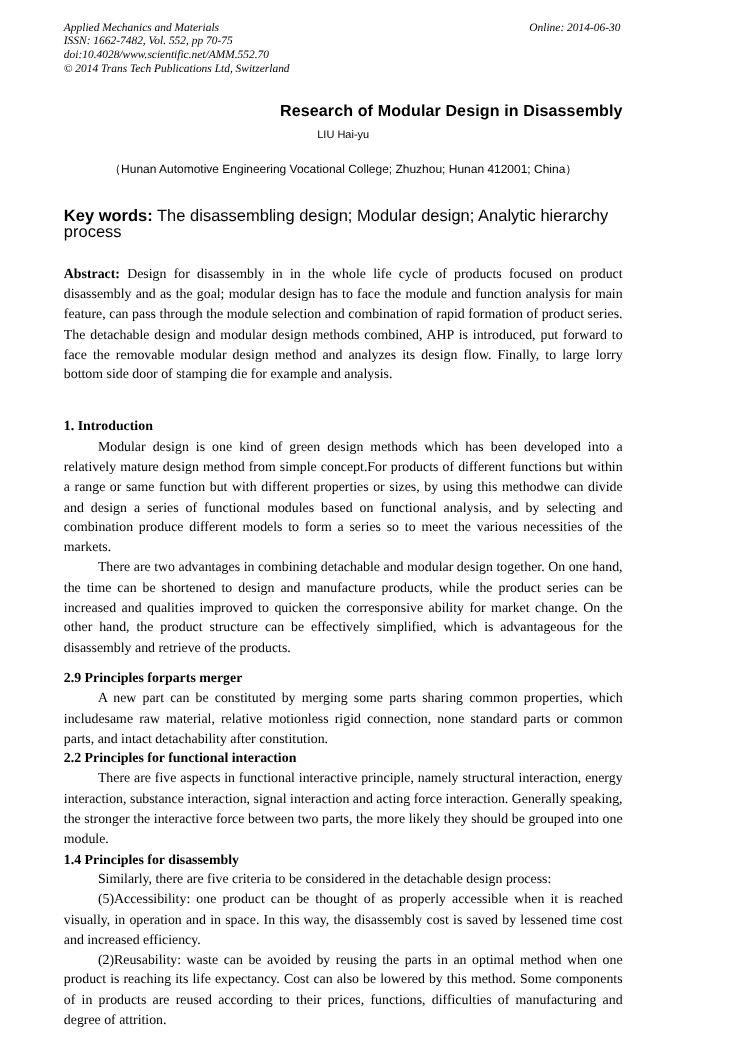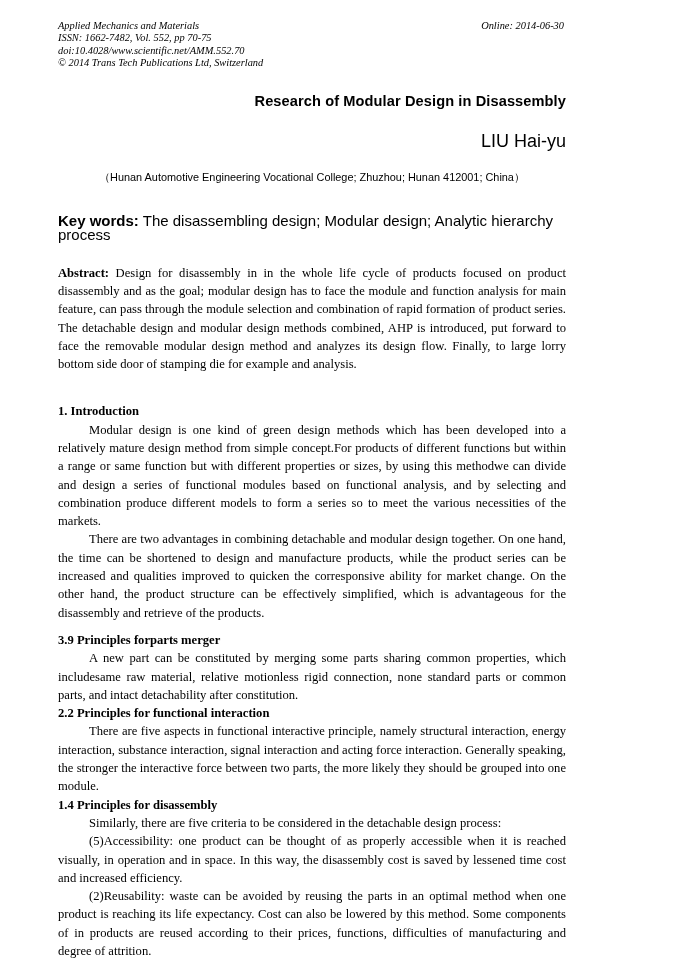--- a/index.html
+++ b/index.html
@@ -46,24 +46,24 @@
   
   .title {
     margin-top: 23px;
     text-align: right;
     font-family: "Liberation Sans", sans-serif;
     font-weight: bold;
     font-size: 14.6px;
     letter-spacing: 0.1px;
   }
   .author {
-    margin-top: 22px;
-    text-align: right;
+    margin-top: 8px;
+    text-align: center;
     font-family: "Liberation Sans", sans-serif;
-    font-size: 18px;
+    font-size: 10px;
   }
   .affiliation {
     margin-top: 19px;
     text-align: center;
     font-family: "Liberation Sans", sans-serif;
     font-size: 10.9px;
   }
 
   
   .keywords {
@@ -140,21 +140,21 @@
   <div class="affiliation">（Hunan Automotive Engineering Vocational College; Zhuzhou; Hunan 412001; China）</div>
 
   <div class="keywords"><span class="kw-label">Key words:</span><span> The disassembling design; Modular design; Analytic hierarchy process</span></div>
 
   <div class="abstract"><span class="ab-label">Abstract:</span><span> Design for disassembly in in the whole life cycle of products focused on product disassembly and as the goal; modular design has to face the module and function analysis for main feature, can pass through the module selection and combination of rapid formation of product series. The detachable design and modular design methods combined, AHP is introduced, put forward to face the removable modular design method and analyzes its design flow. Finally, to large lorry bottom side door of stamping die for example and analysis.</span></div>
 
   <div class="h1">1. Introduction</div>
   <div class="para first-after-head">Modular design is one kind of green design methods which has been developed into a relatively mature design method from simple concept.For products of different functions but within a range or same function but with different properties or sizes, by using this methodwe can divide and design a series of functional modules based on functional analysis, and by selecting and combination produce different models to form a series so to meet the various necessities of the markets.</div>
   <div class="para">There are two advantages in combining detachable and modular design together. On one hand, the time can be shortened to design and manufacture products, while the product series can be increased and qualities improved to quicken the corresponsive ability for market change. On the other hand, the product structure can be effectively simplified, which is advantageous for the disassembly and retrieve of the products.</div>
 
-  <div class="h2 spaced-top">3.9 Principles forparts merger</div>
+  <div class="h2 spaced-top">2.9 Principles forparts merger</div>
   <div class="para first-after-head">A new part can be constituted by merging some parts sharing common properties, which includesame raw material, relative motionless rigid connection, none standard parts or common parts, and intact detachability after constitution.</div>
 
   <div class="h2">2.2 Principles for functional interaction</div>
   <div class="para first-after-head">There are five aspects in functional interactive principle, namely structural interaction, energy interaction, substance interaction, signal interaction and acting force interaction. Generally speaking, the stronger the interactive force between two parts, the more likely they should be grouped into one module.</div>
 
   <div class="h2">1.4 Principles for disassembly</div>
   <div class="para first-after-head">Similarly, there are five criteria to be considered in the detachable design process:</div>
   <div class="para">(5)Accessibility: one product can be thought of as properly accessible when it is reached visually, in operation and in space. In this way, the disassembly cost is saved by lessened time cost and increased efficiency.</div>
   <div class="para">(2)Reusability: waste can be avoided by reusing the parts in an optimal method when one product is reaching its life expectancy. Cost can also be lowered by this method. Some components of in products are reused according to their prices, functions, difficulties of manufacturing and degree of attrition.</div>
 

